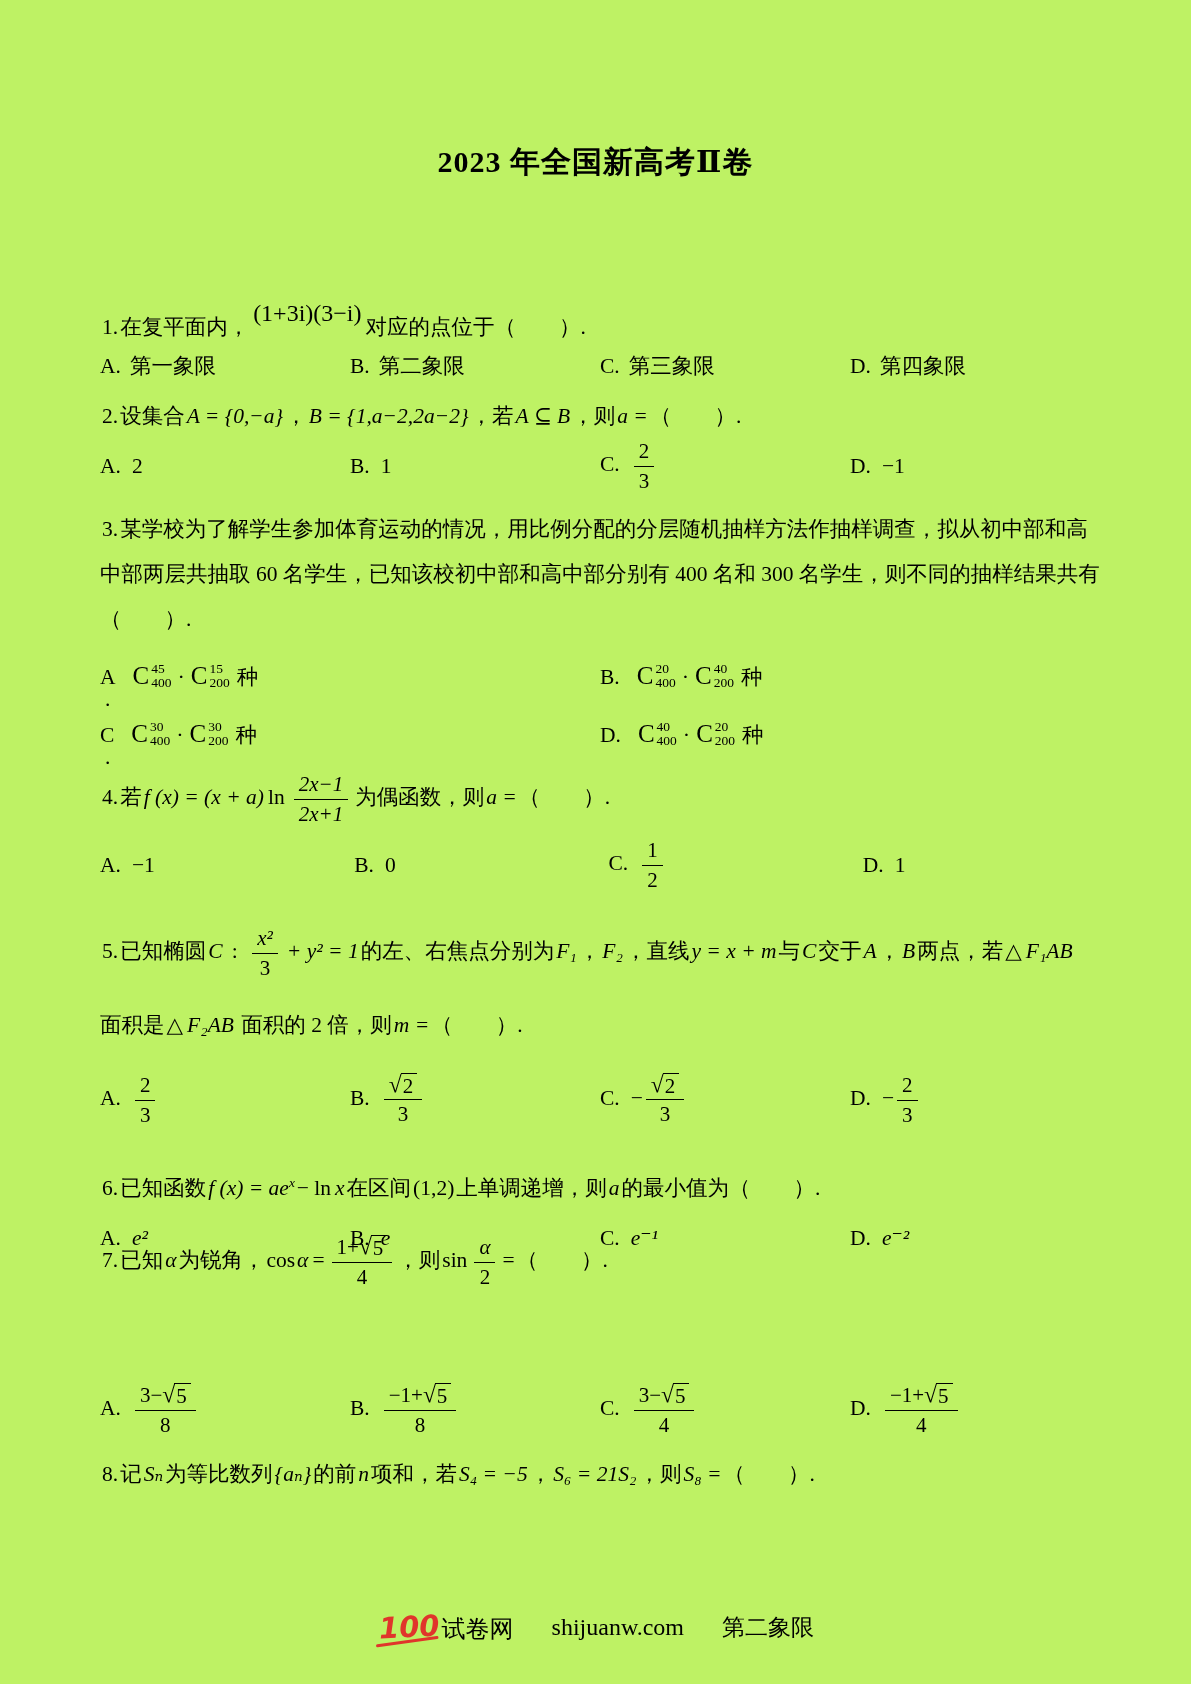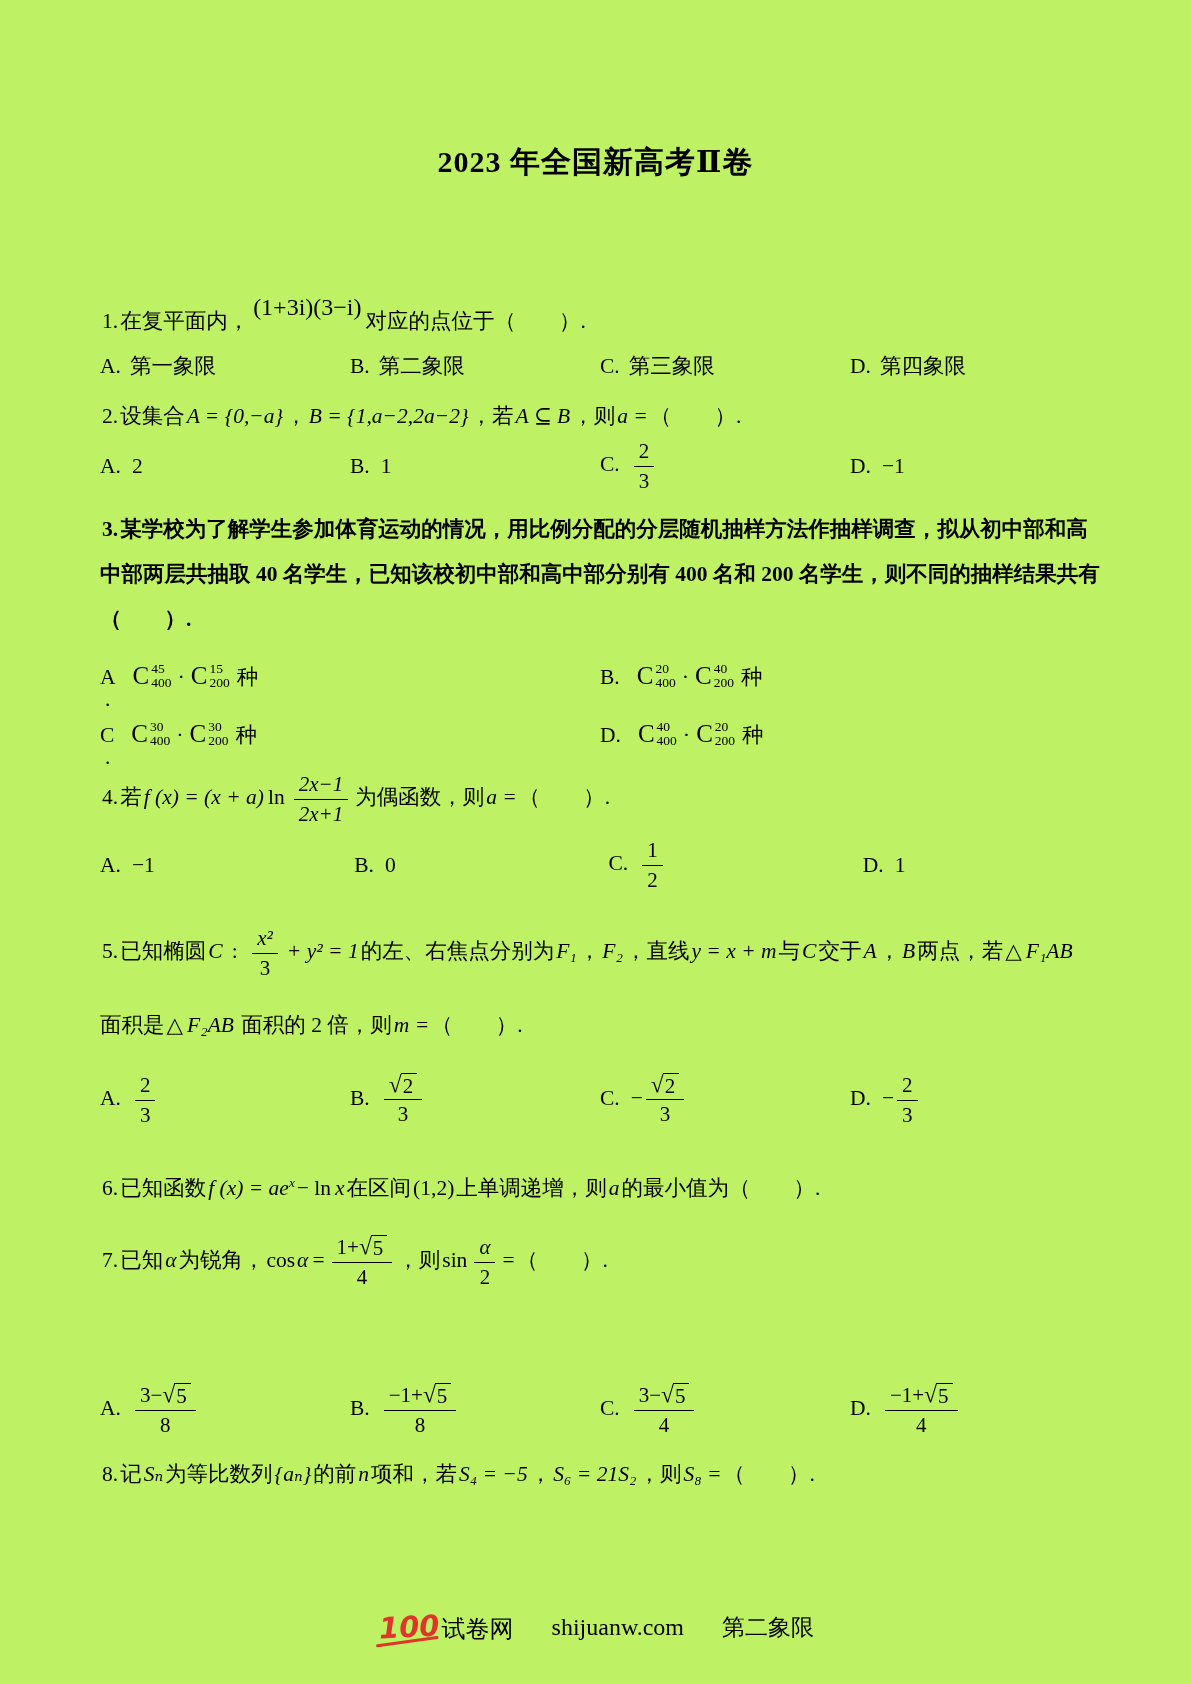--- a/index.html
+++ b/index.html
@@ -12,21 +12,21 @@
   .title {
     position:absolute; top:142px; left:0; width:100%; text-align:center;
     font-size:30px; font-weight:700; letter-spacing:1px;
   }
   .section { top:210px; font-weight:700; font-size:21.5px; line-height:36px; }
   .q { font-size:21.5px; white-space:nowrap; }
   .qnum { margin-right:10px; }
   .cn { font-style:normal; }
   .m  { font-style:italic; margin:0 2px; }
   .mn { font-style:normal; margin:0 2px; }
-  .raised { display:inline-block; position:relative; top:-13px; font-size:24px; margin:0 4px;text-align:right; }
+  .raised { display:inline-block; position:relative; top:-13px; font-size:24px; margin:6px 4px;text-align:right; }
   .optrow {
     position:absolute; left:100px; width:1000px; display:grid;
     grid-template-columns:repeat(4,1fr); align-items:center;
     font-size:21.5px; white-space:nowrap;
   }
   .optrow2 { grid-template-columns:repeat(2,1fr); }
   .olabel { margin-right:9px; }
   .olabel3 { position:relative; display:inline-block; margin-right:16px; }
   .subdot { position:absolute; left:5px; bottom:-22px; }
   .frac {
@@ -91,23 +91,23 @@
   <div class="optrow" style="top:438px; min-height:56px;">
     <div><span class="olabel">A.</span><span class="mn">2</span></div>
     <div><span class="olabel">B.</span><span class="mn">1</span></div>
     <div><span class="olabel">C.</span><span class="frac">
           <span class="fnum">2</span>
           <span class="fden">3</span>
         </span></div>
     <div><span class="olabel">D.</span><span class="mn">−1</span></div>
   </div>
 
-  <div class="blk q" style="top:507px; line-height:45px;font-weight:bold;">
+  <div class="blk q" style="top:507px; line-height:45px;">
     <div><span class="mn qnum">3.</span><span class="cn">某学校为了解学生参加体育运动的情况，用比例分配的分层随机抽样方法作抽样调查，拟从初中部和高</span></div>
-    <div><span class="cn">中部两层共抽取 40 名学生，已知该校初中部和高中部分别有 400 名和 200 名学生，则不同的抽样结果共有</span></div>
+    <div><span class="cn">中部两层共抽取 60 名学生，已知该校初中部和高中部分别有 400 名和 300 名学生，则不同的抽样结果共有</span></div>
     <div><span class="cn">（　　）.</span></div>
   </div>
   <div class="optrow optrow2" style="top:650px; min-height:52px;">
     <div>
       <span class="olabel3"><span>A</span><span class="subdot">.</span></span><span class="comb">
           <span>C</span>
           <span class="ss">
             <span>45</span>
             <span>400</span>
           </span>
@@ -217,20 +217,26 @@
           <span class="fden">3</span>
         </span></div>
     <div><span class="olabel">D.</span><span class="mn" style="margin-right:-2px;">−</span><span class="frac">
           <span class="fnum">2</span>
           <span class="fden">3</span>
         </span></div>
   </div>
 
   <div class="blk q" style="top:1166px; line-height:34px;">
     <span class="mn qnum">6.</span><span class="cn">已知函数</span><span class="m" style="margin-right:0;">f (x) = ae</span><sup class="x">x</sup><span class="mn">− ln</span><span class="m">x</span><span class="cn">在区间</span><span class="mn">(1,2)</span><span class="cn">上单调递增，则</span><span class="m">a</span><span class="cn">的最小值为（　　）.</span>
+  </div>
+  <div class="optrow" style="top:1221px; min-height:34px;">
+    <div><span class="olabel">A.</span><span class="m">e²</span></div>
+    <div><span class="olabel">B.</span><span class="m">e</span></div>
+    <div><span class="olabel">C.</span><span class="m">e⁻¹</span></div>
+    <div><span class="olabel">D.</span><span class="m">e⁻²</span></div>
   </div>
 
   <div class="blk q" style="top:1228px; line-height:64px;">
     <span class="mn qnum">7.</span><span class="cn">已知</span><span class="m">α</span><span class="cn">为锐角，</span><span class="mn" style="margin-right:0;">cos</span><span class="m">α</span><span class="mn">=</span><span class="frac">
         <span class="fnum">
           <span class="mn" style="margin:0;">1+</span>
           <span class="sqrt">
             <span class="rsign">√</span>
             <span class="rbody">5</span>
           </span>

